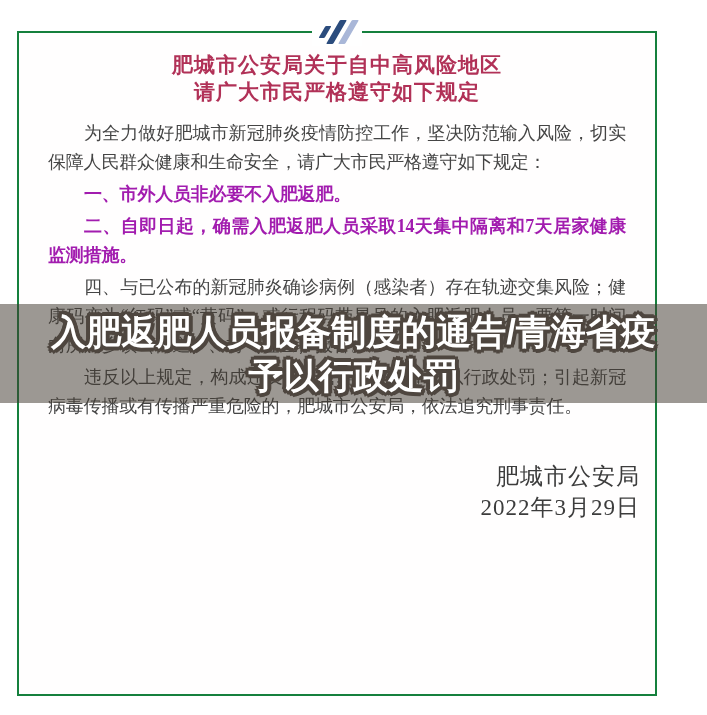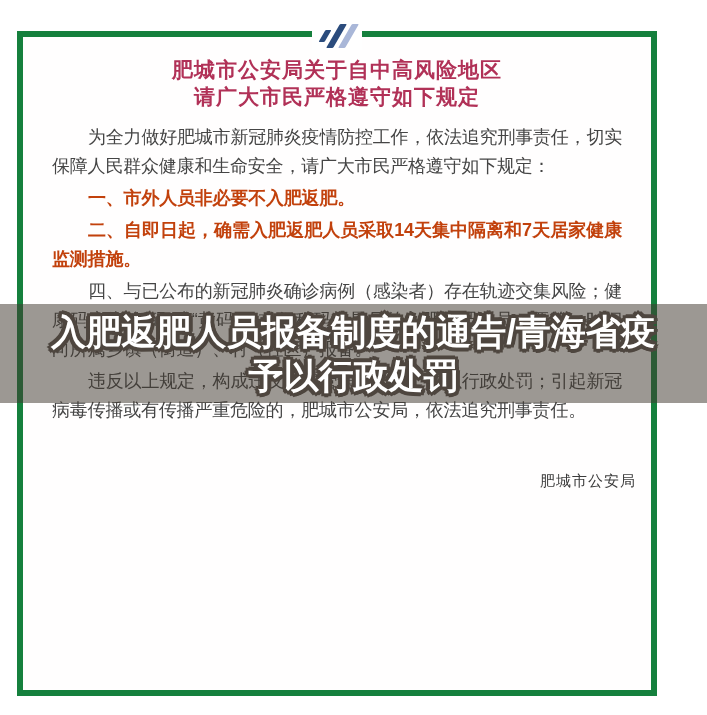--- a/index.html
+++ b/index.html
@@ -3,21 +3,21 @@
 <meta charset="utf-8">
 <style>
   html,body{margin:0;padding:0;}
   body{
     width:707px;height:715px;position:relative;overflow:hidden;
     background:#ffffff;
     font-family:"Liberation Sans","DejaVu Sans",sans-serif;
   }
   .sheet{
     position:absolute;left:17px;top:31px;width:640px;height:665px;
-    border:6px solid #15803d;box-sizing:border-box;background:#fffefe;
+    border:2px solid #15803d;box-sizing:border-box;background:#fffefe;font-family:Liberation Serif, serif;
   }
   
   .slash-badge{
     position:absolute;left:50%;top:-15px;transform:translateX(-50%);
     background:#ffffff;padding:0 10px;height:28px;
     display:flex;align-items:center;gap:5px;
   }
   .slash{display:inline-block;transform:skewX(-30deg);border-radius:1px;}
   .slash.small{width:6px;height:12px;background:#2b4c7d;}
   .slash.tall{width:7px;height:24px;background:#2b4c7d;}
@@ -27,25 +27,25 @@
     margin-top:19px;text-align:center;color:#b13157;
     font-size:21px;font-weight:700;line-height:27px;letter-spacing:1px;
   }
   
   .notice-body{
     padding:0 29px;margin-top:13px;color:#454545;
     font-size:18px;line-height:29px;text-align:justify;
     letter-spacing:-0.2px;
   }
   .notice-body p{margin:3px 0;text-indent:2em;}
-  .notice-body .b{font-weight:700;color:#c2410c;}
+  .notice-body .b{font-weight:700;color:#a21caf;}
   
   .footer{
     margin-top:40px;padding-right:15px;text-align:right;
-    color:#3c3c3c;font-size:15px;line-height:31px;letter-spacing:1px;
+    color:#3c3c3c;font-size:23px;line-height:31px;letter-spacing:1px;
   }
   
   .overlay{
     position:absolute;left:0;top:304px;width:707px;height:99px;z-index:5;
     background:rgba(66,57,48,0.52);
     display:flex;flex-direction:column;justify-content:center;align-items:center;
   }
   .overlay .wline{
     font-size:35px;font-weight:900;color:#ffffff;line-height:44px;
     text-align:center;white-space:nowrap;
@@ -64,29 +64,30 @@
     <span class="slash tall"></span>
     <span class="slash light"></span>
   </div>
 
   <div class="title">
     <div>肥城市公安局关于自中高风险地区</div>
     <div>请广大市民严格遵守如下规定</div>
   </div>
 
   <div class="notice-body">
-      <p><span>为全力做好肥城市新冠肺炎疫情防控工作，依法追究刑事责任，切实保障人民群众健康和生命安全，请广大市民严格遵守如下规定：</span></p>
+      <p><span>为全力做好肥城市新冠肺炎疫情防控工作，坚决防范输入风险，切实保障人民群众健康和生命安全，请广大市民严格遵守如下规定：</span></p>
       <p><span class="b">一、市外人员非必要不入肥返肥。</span></p>
       <p><span class="b">二、自即日起，确需入肥返肥人员采取14天集中隔离和7天居家健康监测措施。</span></p>
       <p><span>四、与已公布的新冠肺炎确诊病例（感染者）存在轨迹交集风险；健康码变为“红码”或“黄码”，或行程码带星号的入肥返肥人员，要第一时间向所属乡镇（街道）、村（社区）报备。</span></p>
       <p><span>违反以上规定，构成违反治安管理行为的，予以行政处罚；引起新冠病毒传播或有传播严重危险的，肥城市公安局，依法追究刑事责任。</span></p>
     </div>
 
   <div class="footer">
     <div>肥城市公安局</div>
+    <div>2022年3月29日</div>
   </div>
 
 </div>
 
 <div class="overlay">
   <div class="wline">入肥返肥人员报备制度的通告/青海省疫</div>
   <div class="wline">予以行政处罚</div>
 </div>
 
 </body></html>

